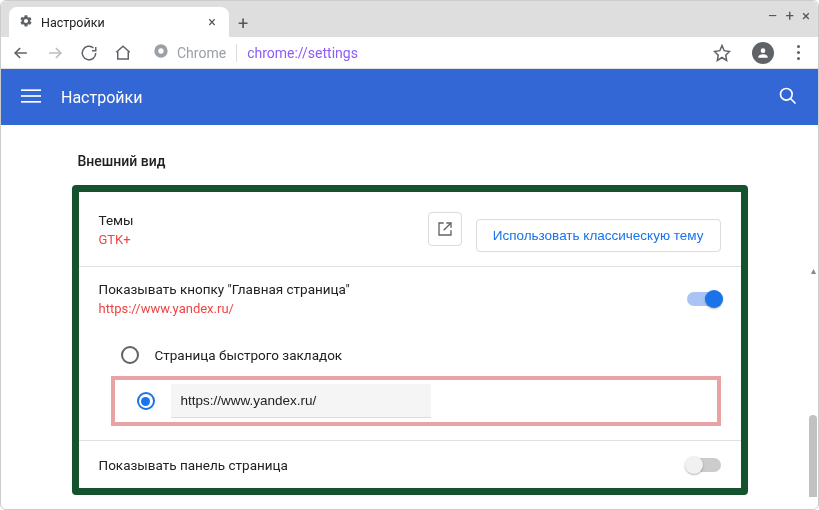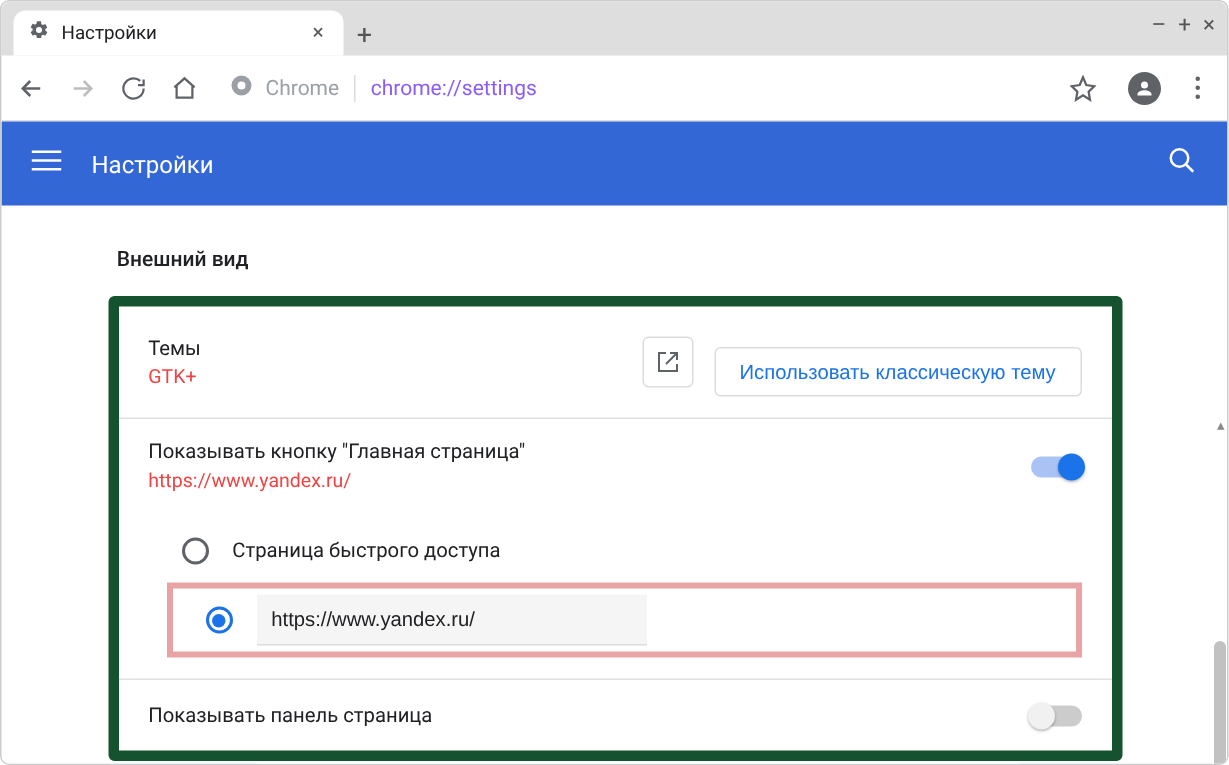--- a/index.html
+++ b/index.html
@@ -9,21 +9,21 @@
   .window-bar { height: 36px; background: #dedede; display: flex; align-items: flex-end; padding-left: 8px; border-top-left-radius: 6px; border-top-right-radius: 6px; position: relative; }
   .tab { background: #fff; height: 30px; border-top-left-radius: 8px; border-top-right-radius: 8px; display: flex; align-items: center; padding: 0 10px; gap: 8px; position: relative; width: 220px; margin-bottom: 0; }
   .tab .gear { width: 14px; height: 14px; }
   .tab .title { font-size: 12.5px; flex: 1; white-space: nowrap; overflow: hidden; }
   .tab .close { width: 14px; height: 14px; display: flex; align-items: center; justify-content: center; font-size: 14px; color: #555; cursor: pointer; }
   .new-tab { width: 28px; height: 28px; display: flex; align-items: center; justify-content: center; color: #555; font-size: 18px; cursor: pointer; }
   .win-controls { position: absolute; right: 8px; top: 6px; display: flex; gap: 8px; color: #555; font-size: 15px; }
   .win-controls span { cursor: pointer; }
 
   
-  .nav-bar { height: 44px; background: #fff; display: flex; align-items: center; padding: 0 10px; gap: 14px; border-bottom: 1px solid #e0e0e0; }
+  .nav-bar { height: 32px; background: #fff; display: flex; align-items: center; padding: 0 10px; gap: 14px; border-bottom: 1px solid #e0e0e0; }
   .nav-icon { width: 20px; height: 20px; display: flex; align-items: center; justify-content: center; color: #5f6368; cursor: pointer; }
   .nav-icon.disabled { color: #bdbdbd; cursor: default; }
   .omnibox { flex: 1; display: flex; align-items: center; gap: 8px; height: 28px; padding: 0 6px; }
   .omni-chrome-icon { width: 16px; height: 16px; }
   .omni-text { font-size: 14px; color: #9aa0a6; display: flex; align-items: center; gap: 6px; }
   .omni-text .dark { color: #8b5cf6; }
   .omni-sep { width: 1px; height: 18px; background: #dadce0; margin: 0 4px; }
   .star { margin-left: auto; }
   .avatar-circle { width: 22px; height: 22px; border-radius: 50%; background: #5f6368; display: flex; align-items: center; justify-content: center; }
   .avatar-circle svg { fill: #fff; width: 14px; height: 14px; }
@@ -193,21 +193,21 @@
         <div class="row-main">
           <div class="row-label">Показывать кнопку "Главная страница"</div>
           <div class="row-sub">https://www.yandex.ru/</div>
         </div>
         <div class="toggle on"></div>
       </div>
 
       <div class="radio-block">
         <div class="radio-row">
           <div class="radio"></div>
-          <div class="radio-label">Страница быстрого доступа</div>
+          <div class="radio-label">Страница быстрого закладок</div>
         </div>
         <div class="highlight-box">
           <div class="spacer"></div>
           <div class="radio checked"></div>
           <input class="radio-input" value="https://www.yandex.ru/" style="">
         </div>
       </div>
 
       <div class="card-row card-sep">
         <div class="row-main">

